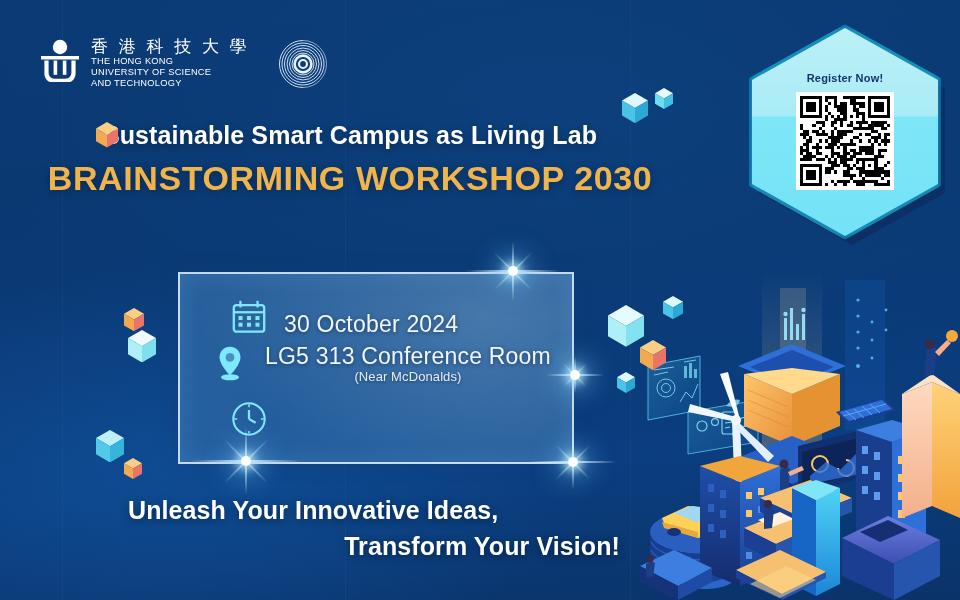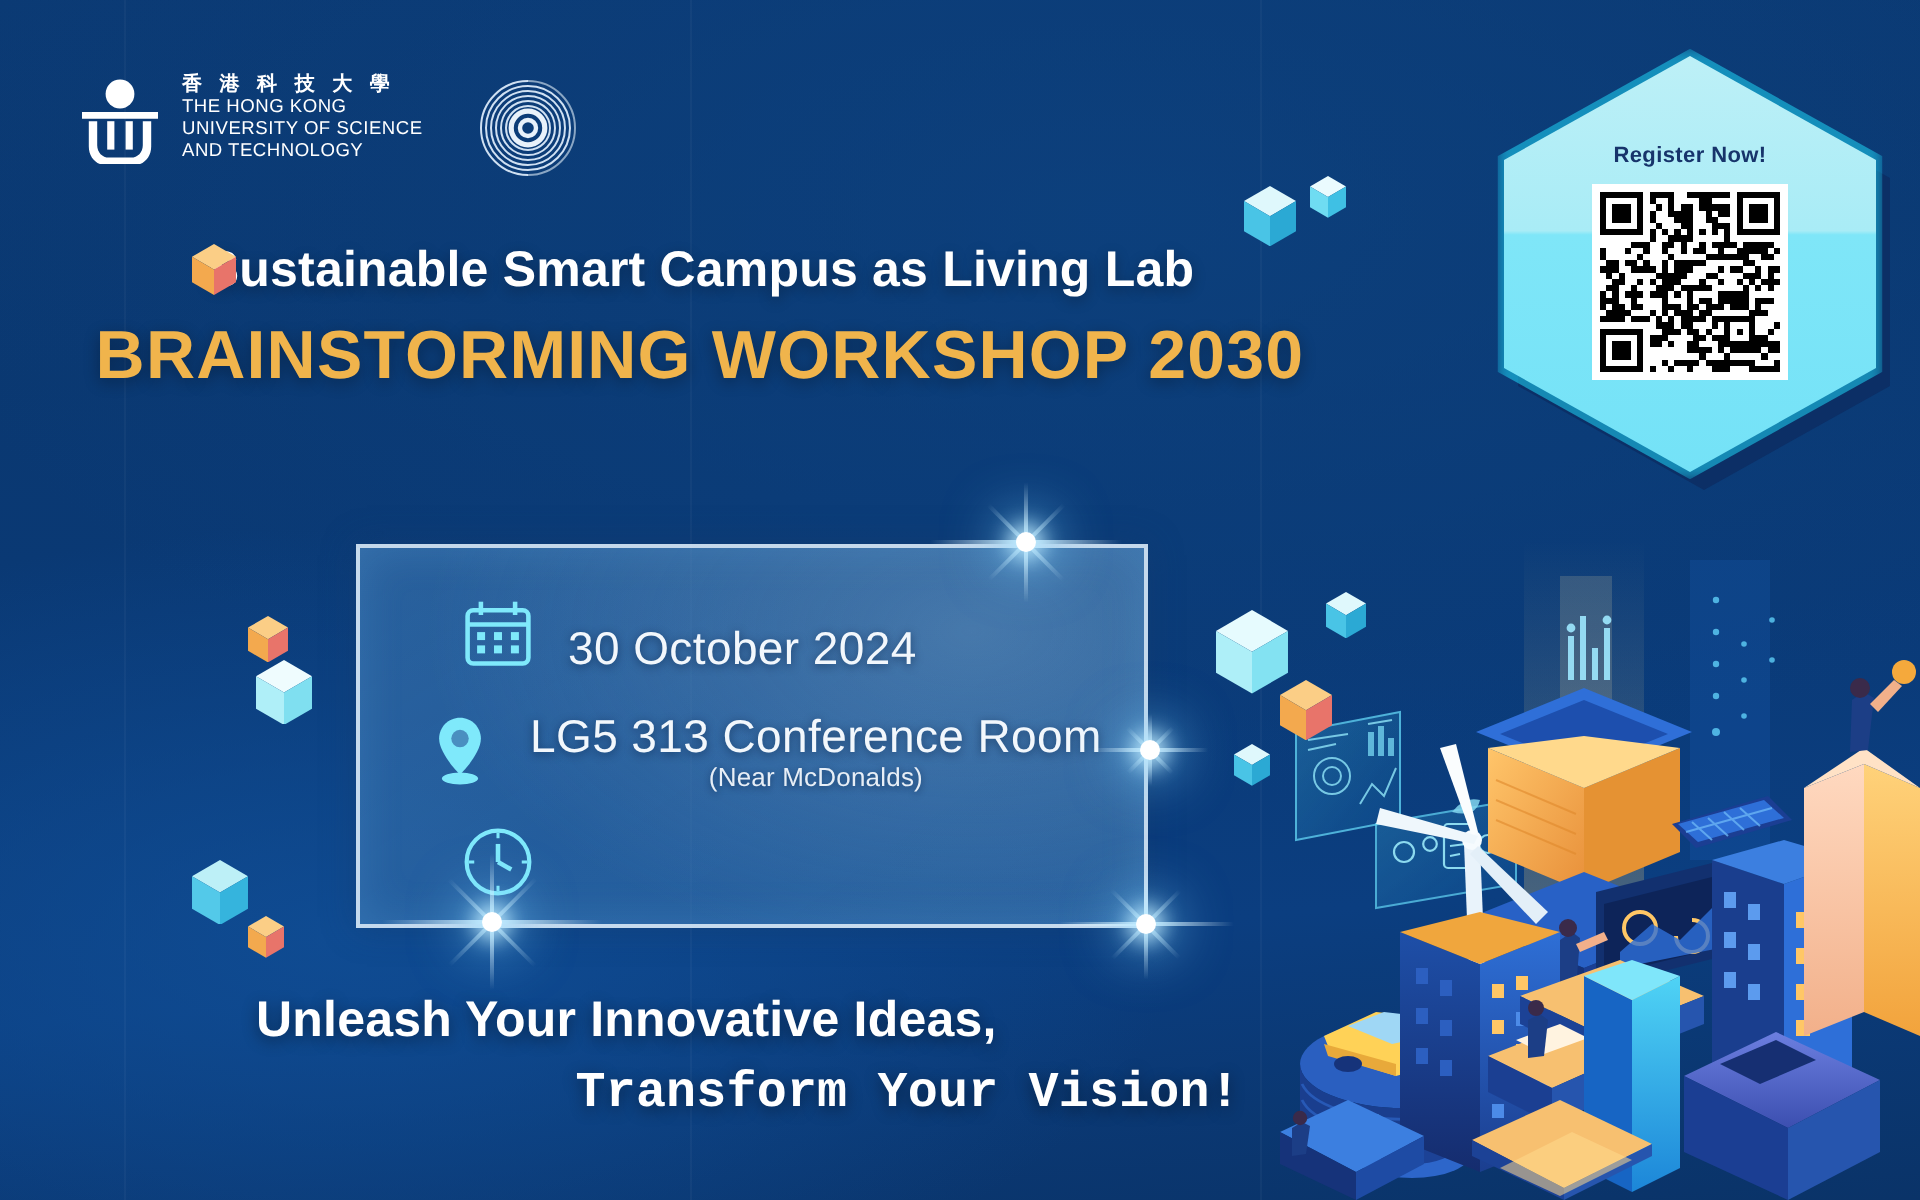--- a/index.html
+++ b/index.html
@@ -13,21 +13,21 @@
       linear-gradient(175deg,#0b3a74 0%,#0a3871 28%,#0a3a77 55%,#0b3e80 75%,#0a3368 100%);
   }
   
   .seam{position:absolute;top:0;bottom:0;width:1px;background:rgba(255,255,255,.035);}
 
   
   .logos{position:absolute;left:38px;top:36px;display:flex;align-items:flex-start;gap:28px;}
   .hkust{display:flex;align-items:flex-start;gap:9px;}
   .hk-mark{width:44px;height:44px;position:relative;flex:0 0 auto;margin-top:2px;}
   .hk-txt{color:#fff;line-height:1.14;padding-top:1px;}
-  .hk-cn{font-size:10px;letter-spacing:3px;font-weight:700;}
+  .hk-cn{font-size:17px;letter-spacing:3px;font-weight:400;}
   .hk-en{font-size:9.3px;letter-spacing:.25px;font-weight:400;white-space:nowrap;}
   .ssclogo{display:flex;align-items:center;gap:9px;margin-top:3px;}
   .ssc-rings{width:50px;height:50px;flex:0 0 auto;}
   .ssc-txt{color:#fff;font-size:11.2px;line-height:1.32;letter-spacing:.1px;}
 
   
   .t-wrap{position:absolute;left:0;top:122px;width:700px;text-align:center;}
   .t1{color:#ffffff;font-size:25px;font-weight:700;letter-spacing:.1px;line-height:1.1;
       text-shadow:0 2px 7px rgba(0,0,0,.3);}
   .t2{color:#F0B44C;font-size:34px;font-weight:700;letter-spacing:1.2px;margin-top:12px;line-height:1.1;
@@ -39,21 +39,21 @@
   .infobox{position:absolute;left:178px;top:272px;width:396px;height:192px;
     border:2px solid rgba(225,238,250,.85);
     background:
       radial-gradient(ellipse 120% 150% at 78% 22%, rgba(150,190,220,.30) 0%, rgba(110,160,200,0) 58%),
       linear-gradient(145deg, rgba(60,120,180,.62) 0%, rgba(52,110,170,.58) 45%, rgba(58,118,176,.60) 100%);
     box-shadow:0 0 22px rgba(120,200,255,.18) inset, 0 0 16px rgba(20,60,110,.45);
   }
   .ib-rows{position:absolute;inset:0;padding:18px 0 0 0;}
   .ib-row{display:flex;align-items:flex-end;gap:14px;padding-left:48px;}
   .ib-row.r1{margin-top:4px;}
-  .ib-row.r2{margin-top:16px;padding-left:29px;}
+  .ib-row.r2{margin-top:4px;padding-left:29px;}
   .ib-row.r3{margin-top:14px;}
   .ib-ic{width:42px;height:42px;flex:0 0 auto;display:flex;align-items:center;justify-content:center;}
   .ib-txt{color:#f2f7fc;font-size:23px;font-weight:400;letter-spacing:.2px;text-shadow:0 1px 4px rgba(0,20,50,.5);}
   .ib-sub{color:#e7eef6;font-size:13px;letter-spacing:.1px;text-align:center;margin-top:-1px;
           text-shadow:0 1px 3px rgba(0,20,50,.5);}
   .ib-col{display:flex;flex-direction:column;}
 
   
   .spark{position:absolute;pointer-events:none;}
   .spark .core{position:absolute;left:50%;top:50%;transform:translate(-50%,-50%);
@@ -64,21 +64,21 @@
   .spark .v{position:absolute;left:50%;top:50%;transform:translate(-50%,-50%);width:2px;
     background:linear-gradient(180deg,rgba(160,225,255,0),rgba(230,248,255,.9),rgba(160,225,255,0));}
   .spark .d1,.spark .d2{position:absolute;left:50%;top:50%;height:1.5px;
     background:linear-gradient(90deg,rgba(160,225,255,0),rgba(215,243,255,.7),rgba(160,225,255,0));}
   .spark .d1{transform:translate(-50%,-50%) rotate(45deg);}
   .spark .d2{transform:translate(-50%,-50%) rotate(-45deg);}
 
   
   .tag{position:absolute;left:128px;top:493px;width:520px;color:#fff;font-weight:700;font-size:25px;
        line-height:1.42;letter-spacing:.1px;text-shadow:0 2px 8px rgba(0,0,0,.45);}
-  .tag .l2{text-align:right;padding-right:28px;font-family:Liberation Mono, monospace;}
+  .tag .l2{text-align:right;padding-right:28px;}
 
   
   .hexwrap{position:absolute;left:752px;top:28px;width:186px;height:208px;}
   .hex{position:absolute;inset:0;clip-path:polygon(50% 0%,100% 25%,100% 75%,50% 100%,0% 75%,0% 25%);}
   .hex.shadow{transform:translate(7px,9px);background:#0c2f66;}
   .hex.glow{background:#1ed4f5;transform:scale(1.035);filter:blur(3px);opacity:.55;}
   .hex.face{background:linear-gradient(180deg,#bdf0f7 0%,#a9ecf6 42%,#7fe6f8 43%,#74e2f7 100%);}
   .qr-label{position:absolute;left:0;right:0;top:44px;text-align:center;color:#17346b;
             font-size:11px;font-weight:700;letter-spacing:.2px;}
   .qr-box{position:absolute;left:50%;top:64px;transform:translateX(-50%);width:98px;height:98px;

